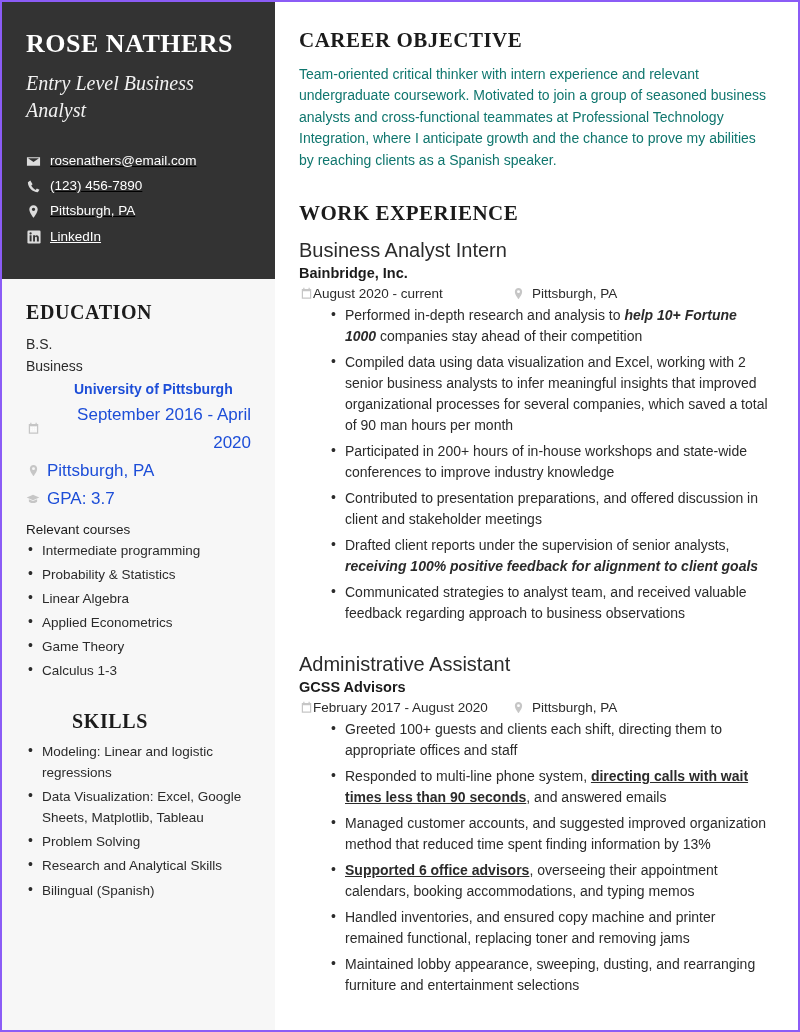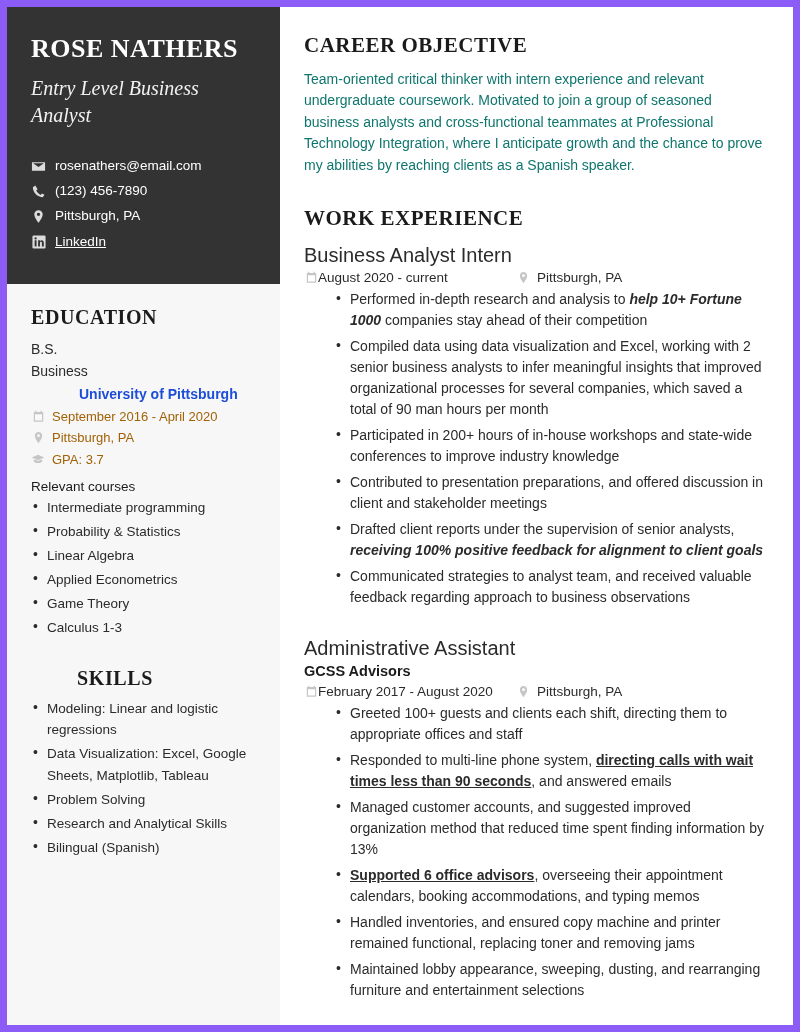--- a/index.html
+++ b/index.html
@@ -5,21 +5,21 @@
   * { margin:0; padding:0; box-sizing:border-box; }
   html, body {
     width:800px; height:1032px;
     background:#000;
     font-family:"Liberation Sans", sans-serif;
   }
   .page {
     position:relative;
     width:800px; height:1032px;
     background:#ffffff;
-    border:7px solid #8b5cf6;
+    border:2px solid #8b5cf6;
     display:flex;
     overflow:hidden;
   }
   
   .sidebar {
     width:273px;
     flex:0 0 273px;
     background:#f7f7f7;
     position:relative;
   }
@@ -38,21 +38,21 @@
     margin-bottom:11px;
   }
   .job-subtitle {
     font-family:"Liberation Serif", serif;
     font-style:italic;
     font-size:20px;
     color:#f2f2f2;
     line-height:1.35;
     margin-bottom:28px;
   }
-  .contact-list { list-style:none; }
+  .contact-list { list-style:none;text-decoration:underline; }
   .contact-item {
     display:flex;
     align-items:center;
     gap:9px;
     font-size:13.5px;
     color:#ffffff;
     margin-bottom:7px;
     line-height:1.35;
   }
   .contact-item .ci {
@@ -70,22 +70,23 @@
     font-weight:bold;
     font-size:20px;
     letter-spacing:0.6px;
     color:#1b1b1b;
     margin-bottom:9px;
   }
   .edu-line { font-size:14px; color:#2b2b2b; line-height:1.62; }
   .edu-line.bold { font-weight:bold; color:#1d4ed8;margin-left:48px; }
   .meta-row {
     display:flex; align-items:center; gap:7px;
-    font-size:13px; color:#a16207;
+    font-size:17px; color:#1d4ed8;
     line-height:1.65;
+    text-align:right;
   }
   .meta-row .mi {
     width:14px; height:14px; flex:0 0 14px;
     display:flex; align-items:center; justify-content:center;
     color:#c6c6c6;
   }
   .meta-row .mi svg { display:block; }
   .sub-label {
     font-size:13.5px; font-weight:normal; color:#1b1b1b;
     margin-top:9px; margin-bottom:3px;
@@ -301,20 +302,21 @@
       <p class="objective-text">Team-oriented critical thinker with intern experience and relevant undergraduate coursework. Motivated to join a group of seasoned business analysts and cross-functional teammates at Professional Technology Integration, where I anticipate growth and the chance to prove my abilities by reaching clients as a Spanish speaker.</p>
     </section>
 
     <div class="section-gap"></div>
 
     <section>
       <h2 class="main-h">WORK EXPERIENCE</h2>
 
       <div class="job">
         <div class="job-title">Business Analyst Intern</div>
+        <div class="job-company">Bainbridge, Inc.</div>
         <div class="job-meta">
           <span class="slot-date">
             <span class="mi">
               <svg width="13" height="13" viewBox="0 0 16 16" fill="currentColor">
                   <path d="M4 1v1.5H2.2v12h11.6v-12H12V1h-1.5v1.5h-5V1H4zm-.3 4.3h8.6v7.7H3.7V5.3z"></path>
                   <g fill="#fff">
                     <rect x="4.6" y="6.4" width="1.5" height="1.4"></rect>
                     <rect x="7.2" y="6.4" width="1.5" height="1.4"></rect>
                     <rect x="9.8" y="6.4" width="1.5" height="1.4"></rect>
                     <rect x="4.6" y="8.8" width="1.5" height="1.4"></rect>

